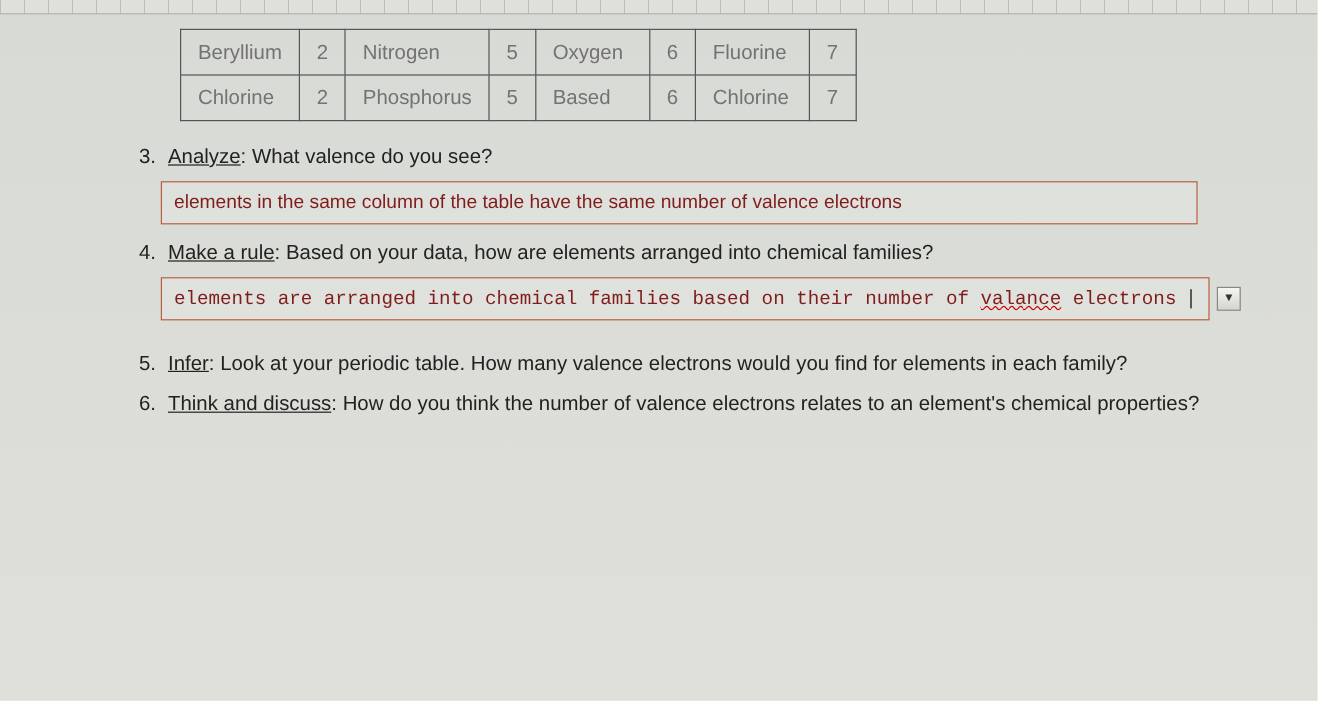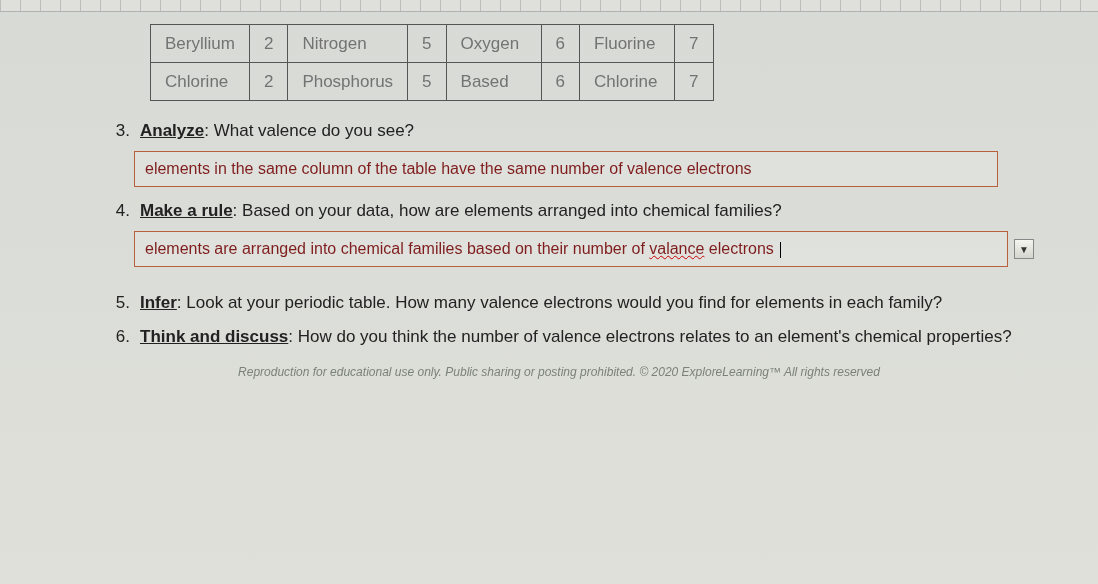--- a/index.html
+++ b/index.html
@@ -55,36 +55,36 @@
     }
     .question .num {
       min-width: 20px;
       text-align: right;
     }
     .question .body {
       flex: 1;
     }
     .label-underline {
       text-decoration: underline;
-      font-weight: bold;
     }
     .answer-box {
       border: 1px solid #b8603e;
       background: rgba(255,255,255,0.15);
       padding: 8px 10px;
       margin: 6px 20px 10px 34px;
       font-size: 16px;
       color: #7f1d1d;
       min-height: 36px;
       display: flex;
       align-items: center;
     }
     .answer-box-wrapper {
       position: relative;
       margin: 6px 10px 26px 34px;
+      font-family: Liberation Mono, monospace;
     }
     .answer-box-wrapper .answer-box {
       margin: 0;
     }
     .dropdown-btn {
       position: absolute;
       right: -26px;
       top: 8px;
       width: 20px;
       height: 20px;
@@ -196,15 +196,14 @@
     </span>
   </div>
 
   <div class="question">
     <span class="num">6.</span>
     <span class="body">
       <span class="label-underline">Think and discuss</span><span>: How do you think the number of valence electrons relates to an element's chemical properties?</span>
     </span>
   </div>
 
-  <div class="footer">Reproduction for educational use only. Public sharing or posting prohibited. © 2020 ExploreLearning™ All rights reserved</div>
 
 </div>
 
 </body></html>

